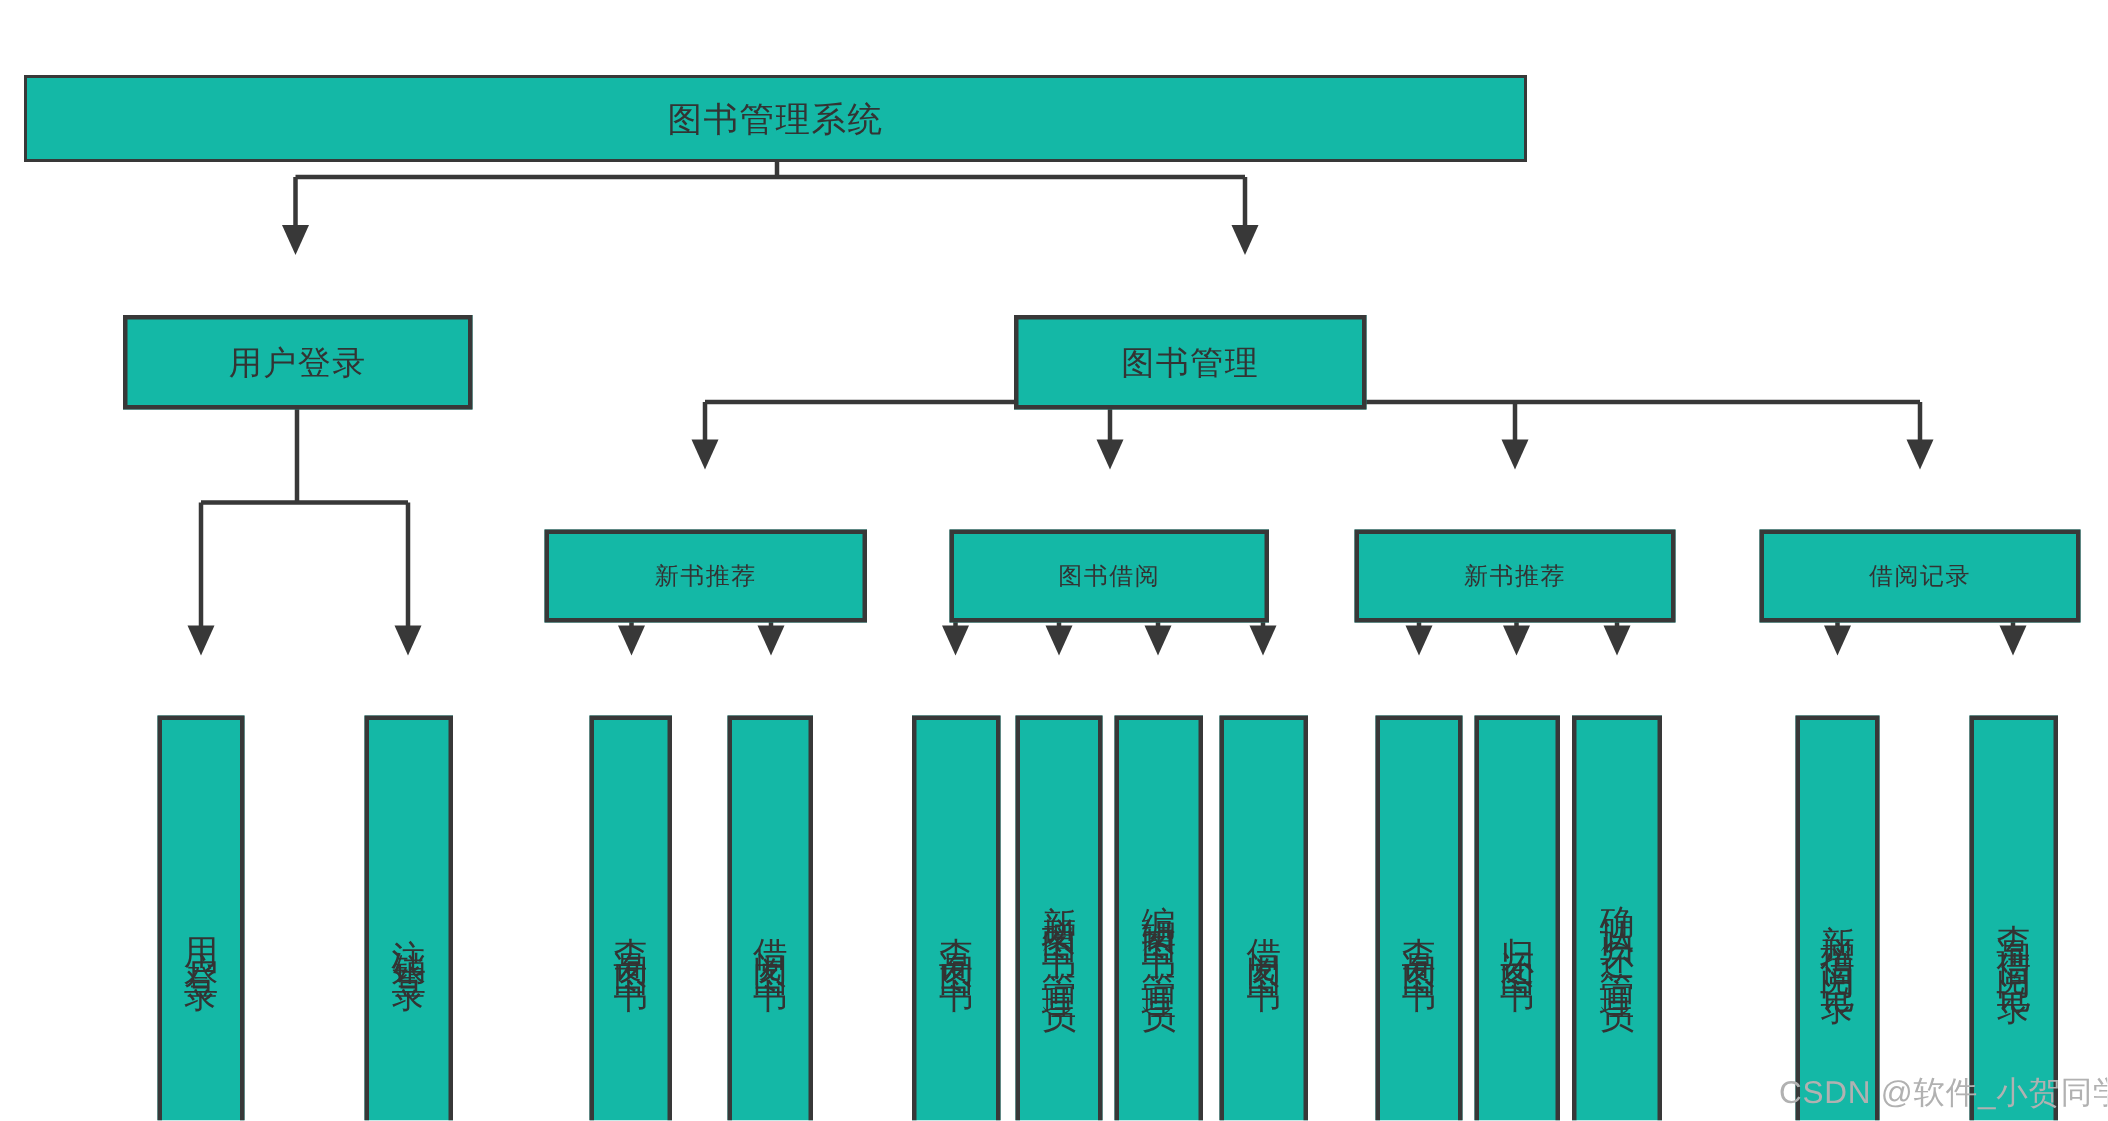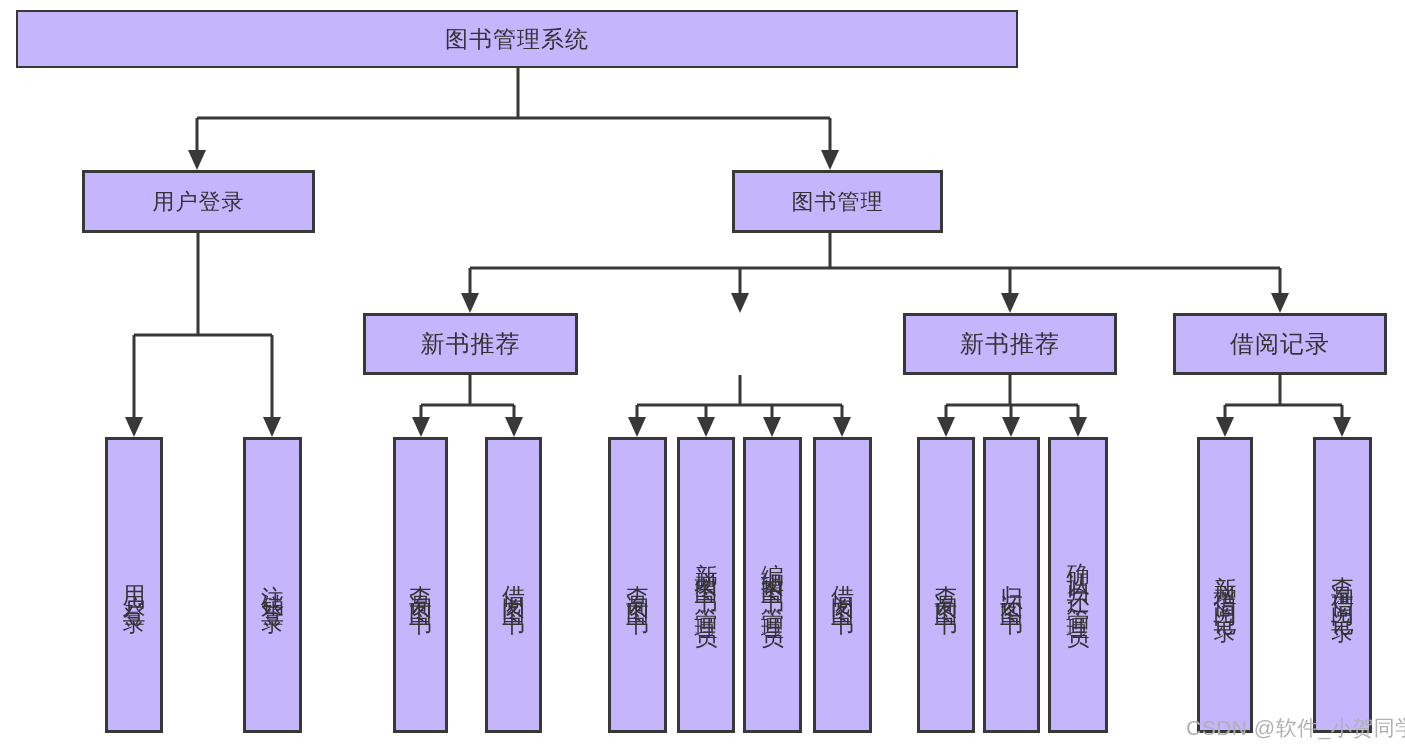--- a/index.html
+++ b/index.html
@@ -3,27 +3,27 @@
 <meta charset="utf-8">
 <style>
   html,body { margin:0; padding:0; background:#ffffff; }
   #stage {
     position:relative; width:1405px; height:747px; background:#ffffff;
     font-family:"Liberation Sans","DejaVu Sans",sans-serif; color:#333333;
     overflow:hidden;
   }
   #connectors { position:absolute; left:0; top:0; z-index:1; }
   .box {
-    position:absolute; box-sizing:border-box; background:#c4b5fd;
+    position:absolute; box-sizing:border-box; background:#14b8a6;
     border:3px solid #383838; display:flex; align-items:center; justify-content:center;
-    z-index:2; text-align:center;
+    z-index:2; text-align:center;margin-top:40px;
   }
   .root { border-width:2px; font-size:23px; letter-spacing:1px; }
   .l2   { font-size:22px; letter-spacing:1px; }
-  .l3   { font-size:24px; letter-spacing:1px; }
+  .l3   { font-size:16px; letter-spacing:1px; }
   .leaf { }
   .vtext {
     writing-mode:vertical-rl; text-orientation:mixed;
     font-size:23px; letter-spacing:9px; line-height:1;
   }
   .watermark {
     position:absolute; left:1186px; top:714px; z-index:3;
     font-size:21px; color:#b1b1b1; letter-spacing:0.5px; white-space:nowrap;
   }
 </style>
@@ -68,23 +68,24 @@
       <polygon points="1002,417 1020,417 1011,437"></polygon>
       <polygon points="1069,417 1087,417 1078,437"></polygon>
       <polygon points="1216,417 1234,417 1225,437"></polygon>
       <polygon points="1333,417 1351,417 1342,437"></polygon>
     </g>
   </svg>
 
   <div class="box root" style="left:16px;top:10px;width:1002px;height:58px">图书管理系统</div>
 
   <div class="box l2" style="left:82px;top:170px;width:233px;height:63px">用户登录</div>
-  <div class="box l2" style="left:732px;top:170px;width:211px;height:63px">图书管理</div>
+  <div class="box l2" style="left:676px;top:170px;width:235px;height:63px">图书管理</div>
 
   <div class="box l3" style="left:363px;top:313px;width:215px;height:62px">新书推荐</div>
+  <div class="box l3" style="left:633px;top:313px;width:213px;height:62px">图书借阅</div>
   <div class="box l3" style="left:903px;top:313px;width:214px;height:62px">新书推荐</div>
   <div class="box l3" style="left:1173px;top:313px;width:214px;height:62px">借阅记录</div>
 
   <div class="box leaf" style="left:105px;top:437px;width:58px;height:296px">
     <span class="vtext">用户登录</span>
   </div>
   <div class="box leaf" style="left:243px;top:437px;width:59px;height:296px">
     <span class="vtext">注销登录</span>
   </div>
 

